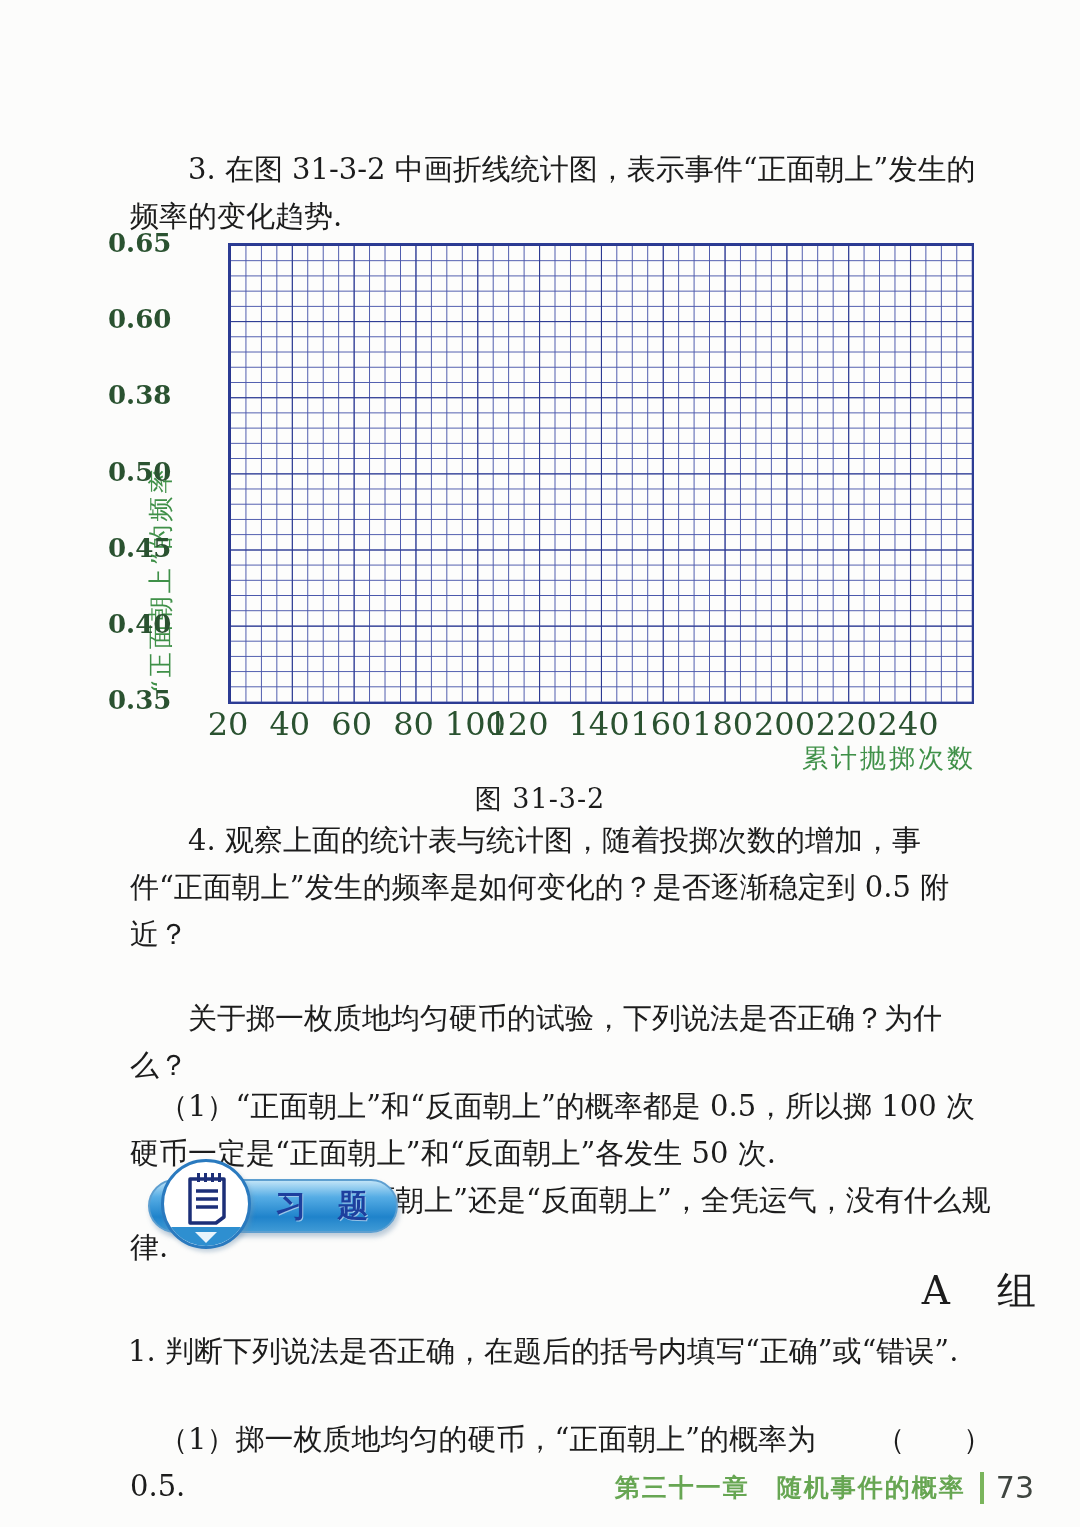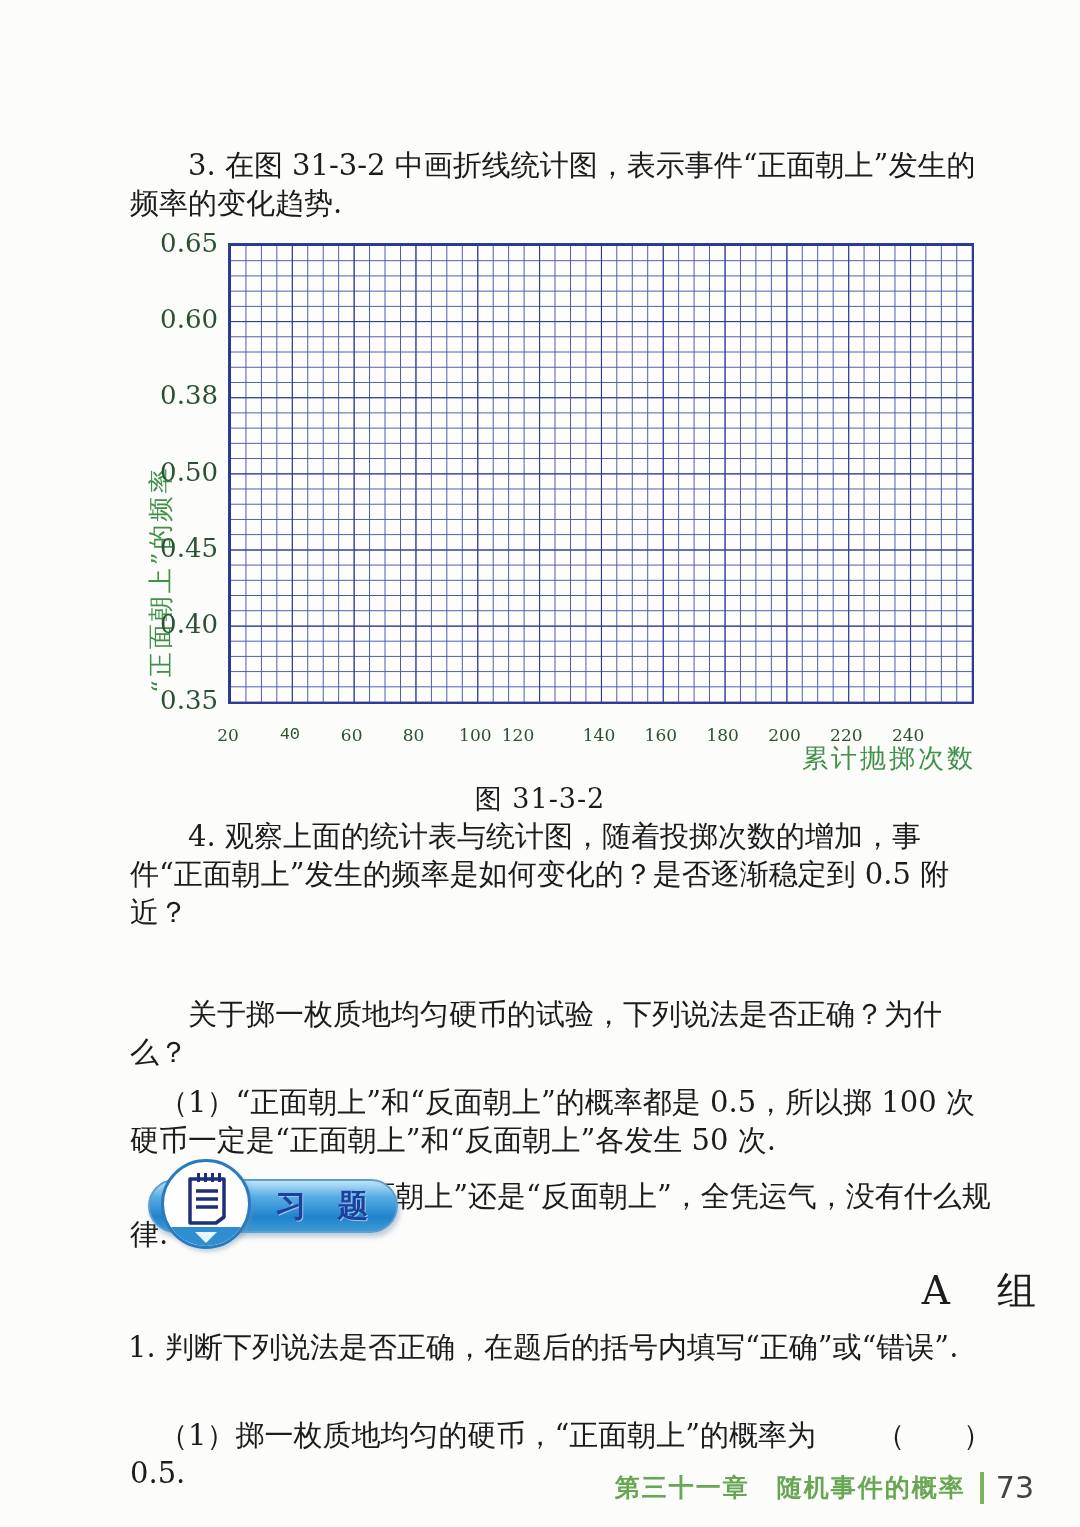--- a/index.html
+++ b/index.html
@@ -2,41 +2,41 @@
 <html><head>
 <meta charset="utf-8">
 <style>
   html,body{margin:0;padding:0;background:#e9e9e9;}
   .page{
     position:relative;width:1080px;height:1527px;margin:0 auto;
     background:#fcfcfb;overflow:hidden;
     font-family:"DejaVu Serif","Liberation Serif",serif;
     color:#1c1c1c;font-size:29px;
   }
-  .textblock{position:absolute;left:130px;right:88px;line-height:38px;}
+  .textblock{position:absolute;left:130px;right:88px;line-height:47px;}
   .indent2{text-indent:2em;}
   .indent1{text-indent:1em;margin-top:40px;}
 
   
   .chart{position:absolute;left:0;top:233px;width:1080px;height:552px;}
   .grid{
     position:absolute;left:228px;top:10px;width:742px;height:457px;
     box-sizing:content-box;border:2px solid #2c3c94;background-color:#fdfdfc;
     background-image:
       linear-gradient(to right, rgba(39,53,142,.95) 1px, transparent 1px),
       linear-gradient(to bottom, rgba(39,53,142,.95) 1px, transparent 1px),
       linear-gradient(to right, #4a57ab 1px, transparent 1px),
       linear-gradient(to bottom, #4a57ab 1px, transparent 1px);
     background-size: 61.833px 100%, 100% 76.167px, 15.458px 100%, 100% 15.233px;
   }
   .y-ticks{position:absolute;left:0;top:0;width:218px;height:480px;}
   .ytick{position:absolute;right:0;width:110px;height:30px;line-height:30px;
-         text-align:right;font-size:26px;color:#2a5230;}
+         font-size:26px;color:#2a5230;font-weight:bold;}
   .x-ticks{position:absolute;left:0;top:472px;width:1080px;height:32px;}
-  .xtick{position:absolute;top:0;width:80px;text-align:center;font-size:17px;color:#2a5230;margin-top:20px;}
+  .xtick{position:absolute;top:0;width:80px;text-align:center;font-size:32px;color:#2a5230;}
   .ylabel{
     position:absolute;left:144px;top:460px;transform:rotate(-90deg);
     transform-origin:0 0;white-space:nowrap;
     color:#3f9048;font-size:25px;letter-spacing:3px;
   }
   .xlabel{position:absolute;top:508px;right:104px;color:#3f9048;font-size:26px;letter-spacing:3px;}
   .caption{position:absolute;left:0;right:0;top:781px;text-align:center;font-size:27px;letter-spacing:1px;}
 
   
   .badge{position:absolute;left:0;width:1080px;height:96px;}
@@ -91,21 +91,21 @@
         <div class="ytick" style="top: 71.1667px;">0.60</div>
         <div class="ytick" style="top: 147.333px;">0.38</div>
         <div class="ytick" style="top: 223.5px;">0.50</div>
         <div class="ytick" style="top: 299.667px;">0.45</div>
         <div class="ytick" style="top: 375.833px;">0.40</div>
         <div class="ytick" style="top: 452px;">0.35</div>
       </div>
     <div class="grid"></div>
     <div class="x-ticks">
         <div class="xtick" style="left: 188px;">20</div>
-        <div class="xtick" style="left: 249.833px; font-family: Liberation Mono, monospace;">40</div>
+        <div class="xtick" style="left: 249.833px;">40</div>
         <div class="xtick" style="left: 311.666px;">60</div>
         <div class="xtick" style="left: 373.499px;">80</div>
         <div class="xtick" style="left: 435.332px;">100</div>
         <div class="xtick" style="left: 478px;">120</div>
         <div class="xtick" style="left: 558.998px;">140</div>
         <div class="xtick" style="left: 620.831px;">160</div>
         <div class="xtick" style="left: 682.664px;">180</div>
         <div class="xtick" style="left: 744.497px;">200</div>
         <div class="xtick" style="left: 806.33px;">220</div>
         <div class="xtick" style="left: 868.163px;">240</div>

